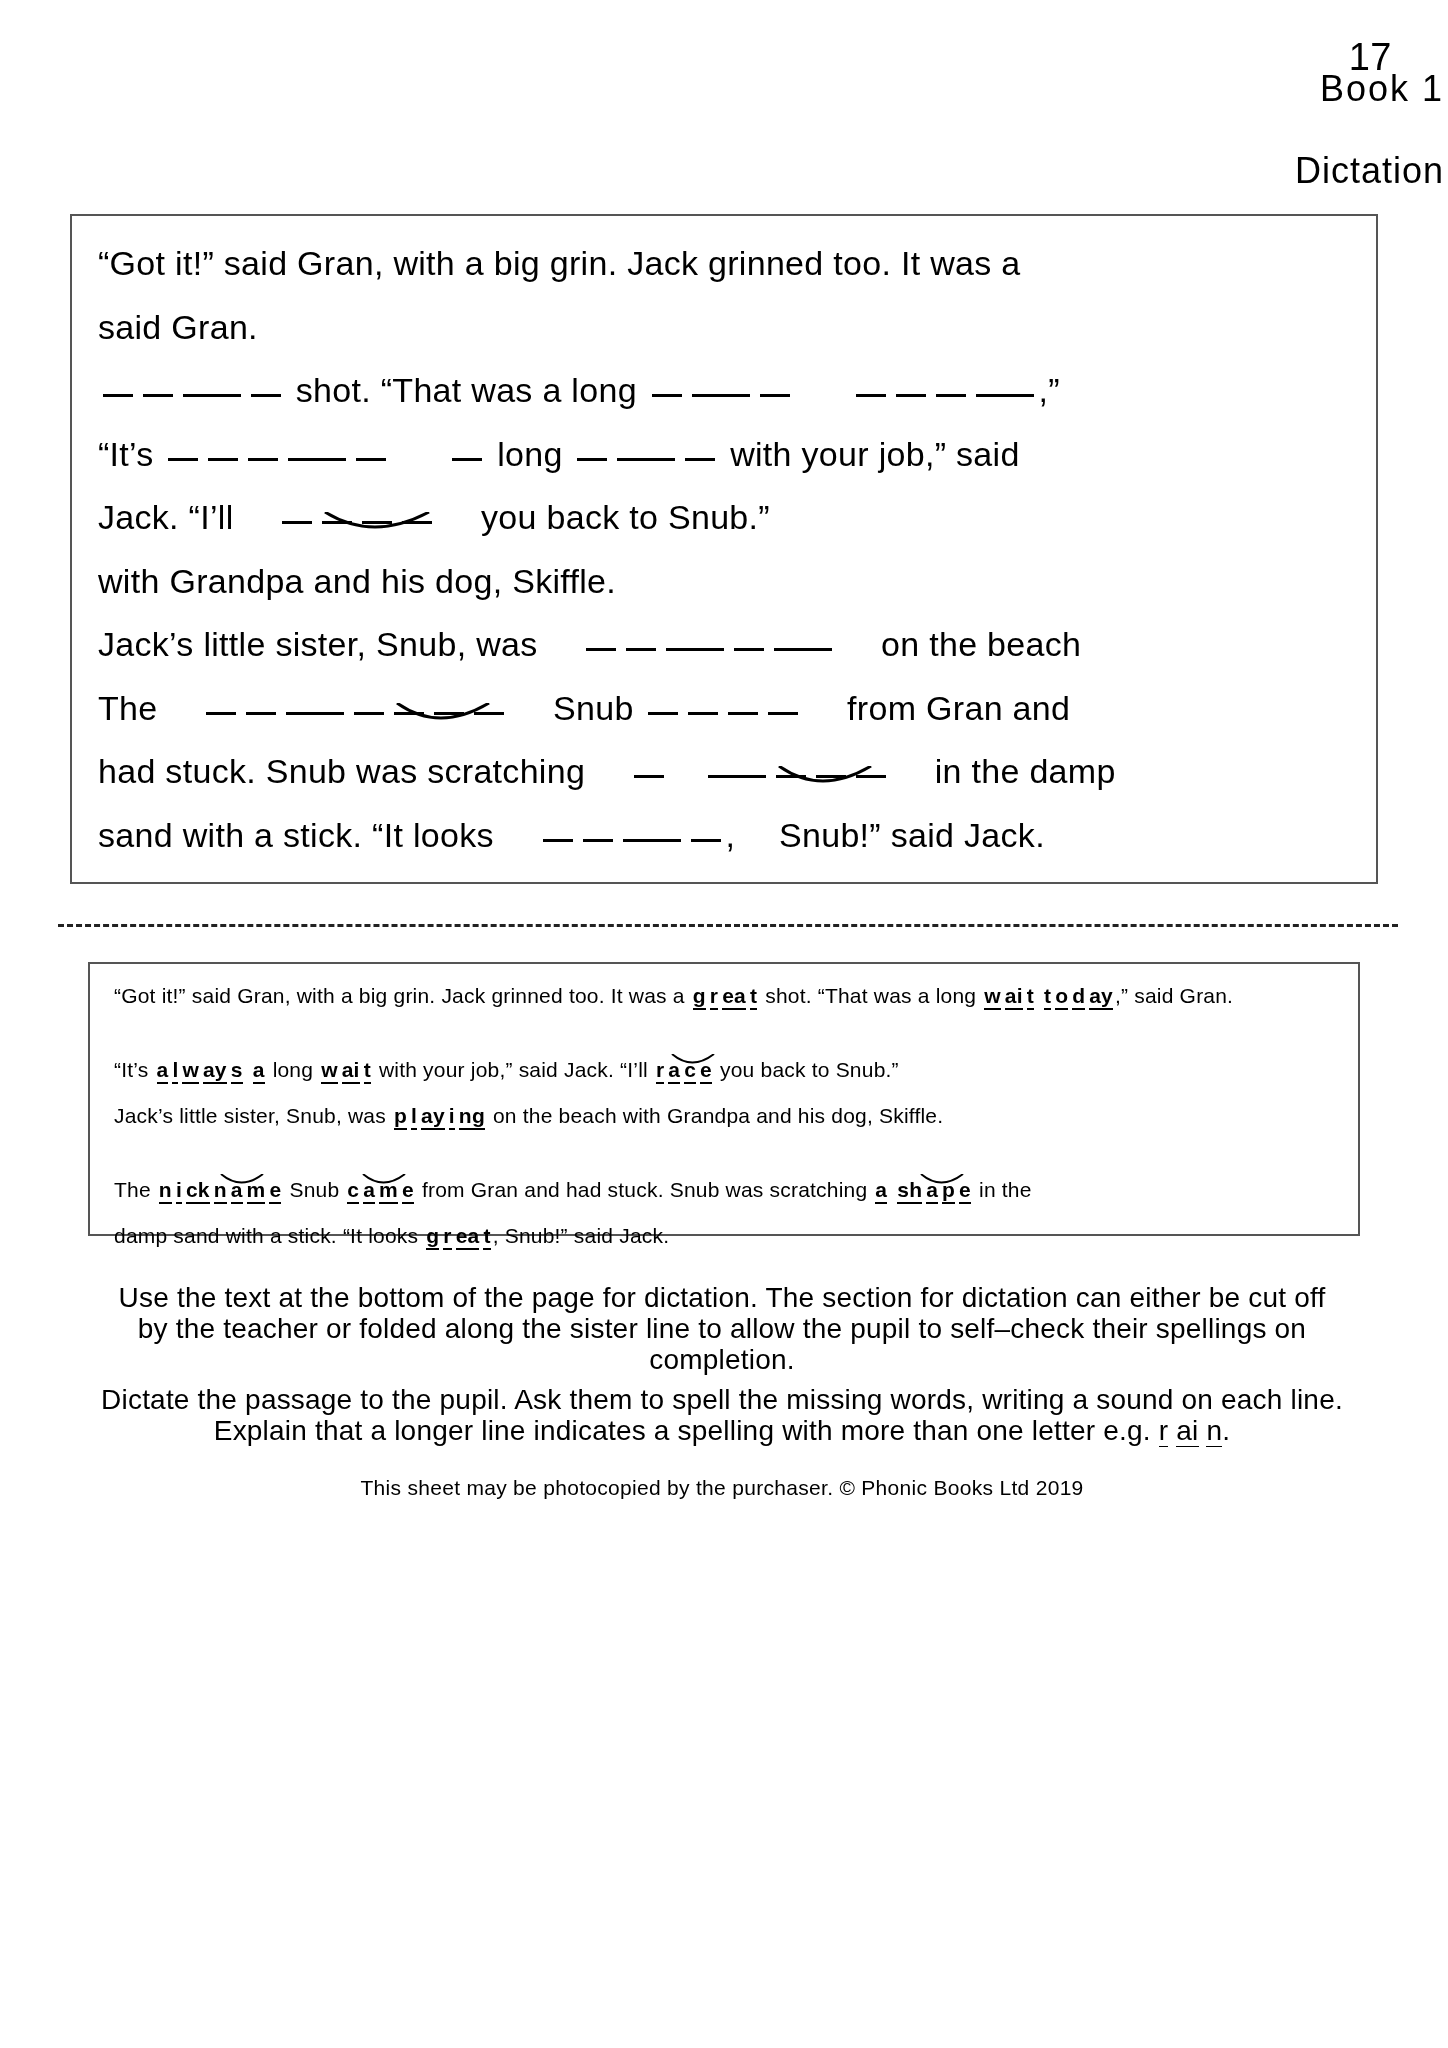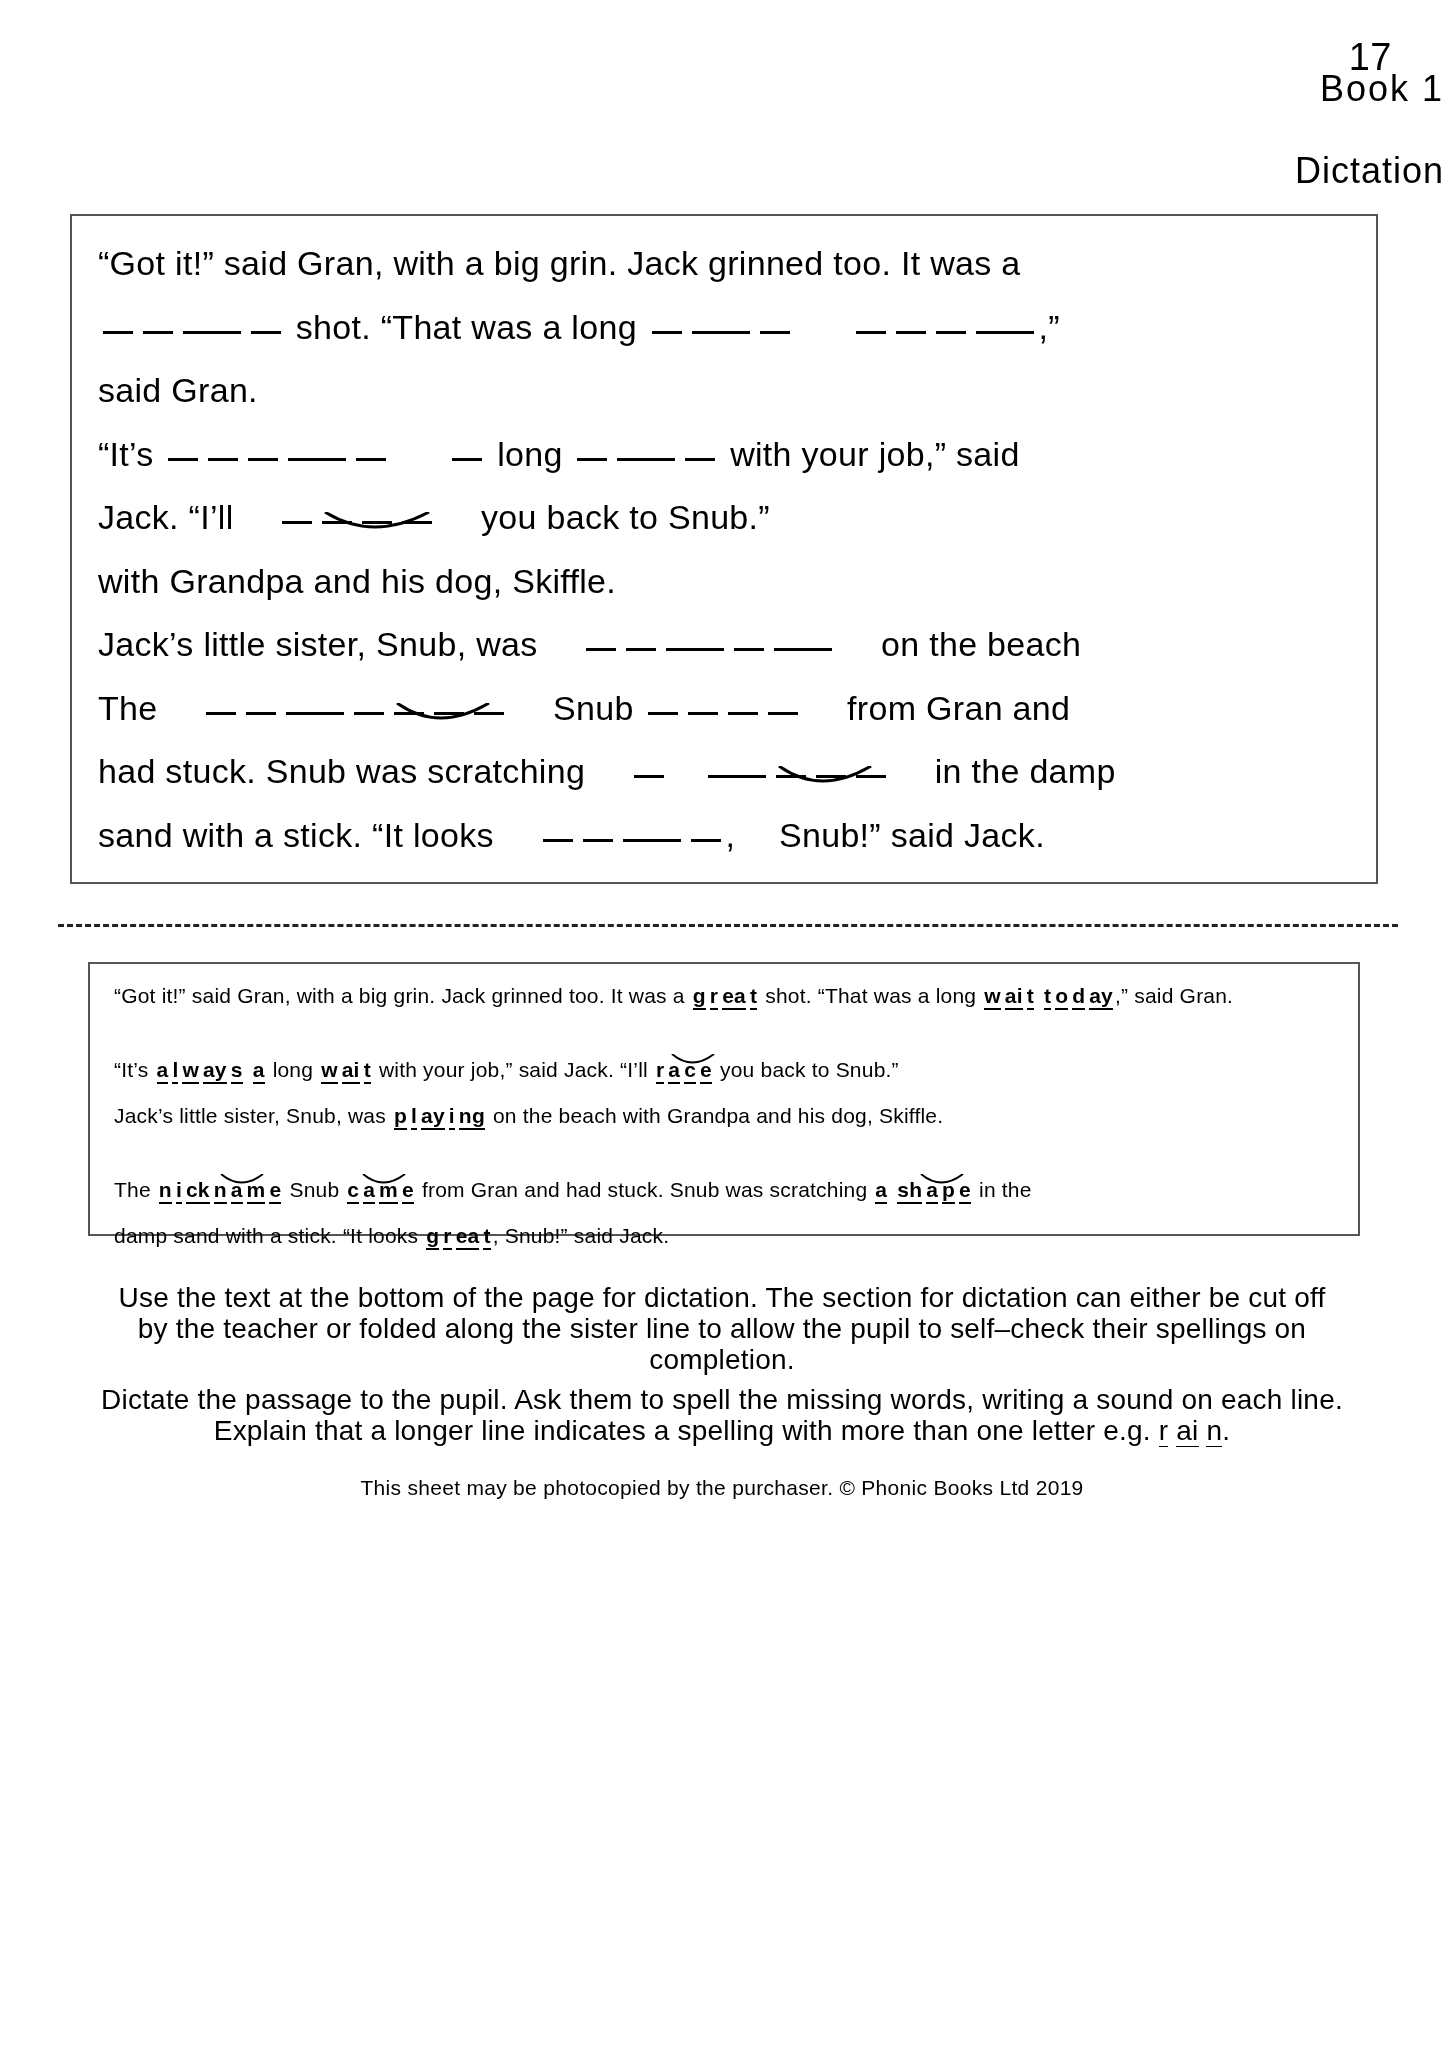--- a/index.html
+++ b/index.html
@@ -170,27 +170,27 @@
   <div class="book-title">Book 1</div>
   <div class="section-title">Dictation</div>
 
   <div class="dictation-box">
 
     <div class="dict-line">
       <span>“Got it!” said Gran, with a big grin. Jack grinned too. It was a</span>
     </div>
 
     <div class="dict-line">
+      <span>said Gran.</span>
+    </div>
+
+    <div class="dict-line">
       <span class="bl s"></span><span class="bl s"></span><span class="bl m"></span><span class="bl s"></span>
       <span>shot. “That was a long</span>
       <span class="bl s"></span><span class="bl m"></span><span class="bl s"></span><span class="gap-lg"></span><span class="bl s"></span><span class="bl s"></span><span class="bl s"></span><span class="bl m"></span><span>,”</span>
-    </div>
-
-    <div class="dict-line">
-      <span>said Gran.</span>
     </div>
 
     <div class="dict-line">
       <span>“It’s</span>
       <span class="bl s"></span><span class="bl s"></span><span class="bl s"></span><span class="bl m"></span><span class="bl s"></span><span class="gap-lg"></span><span class="bl s"></span>
       <span>long</span>
       <span class="bl s"></span><span class="bl m"></span><span class="bl s"></span>
       <span>with your job,” said</span>
     </div>
 

